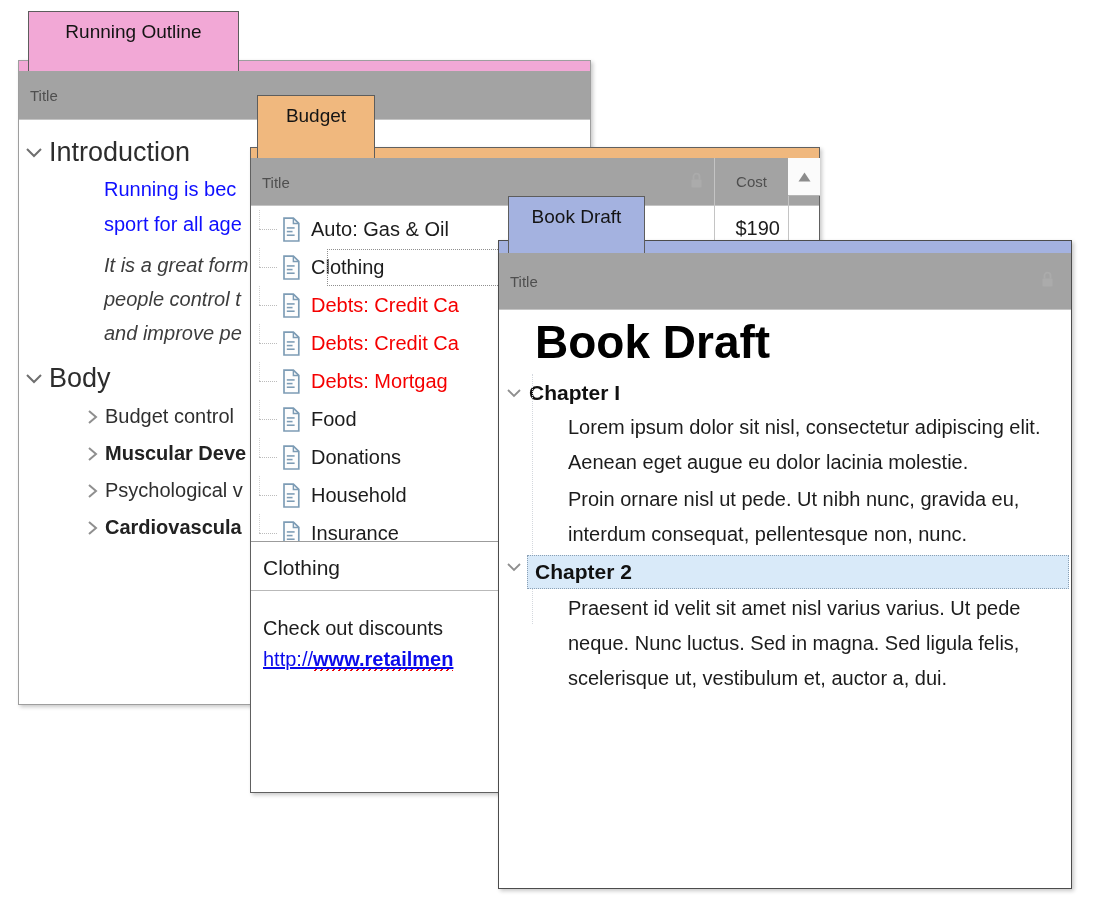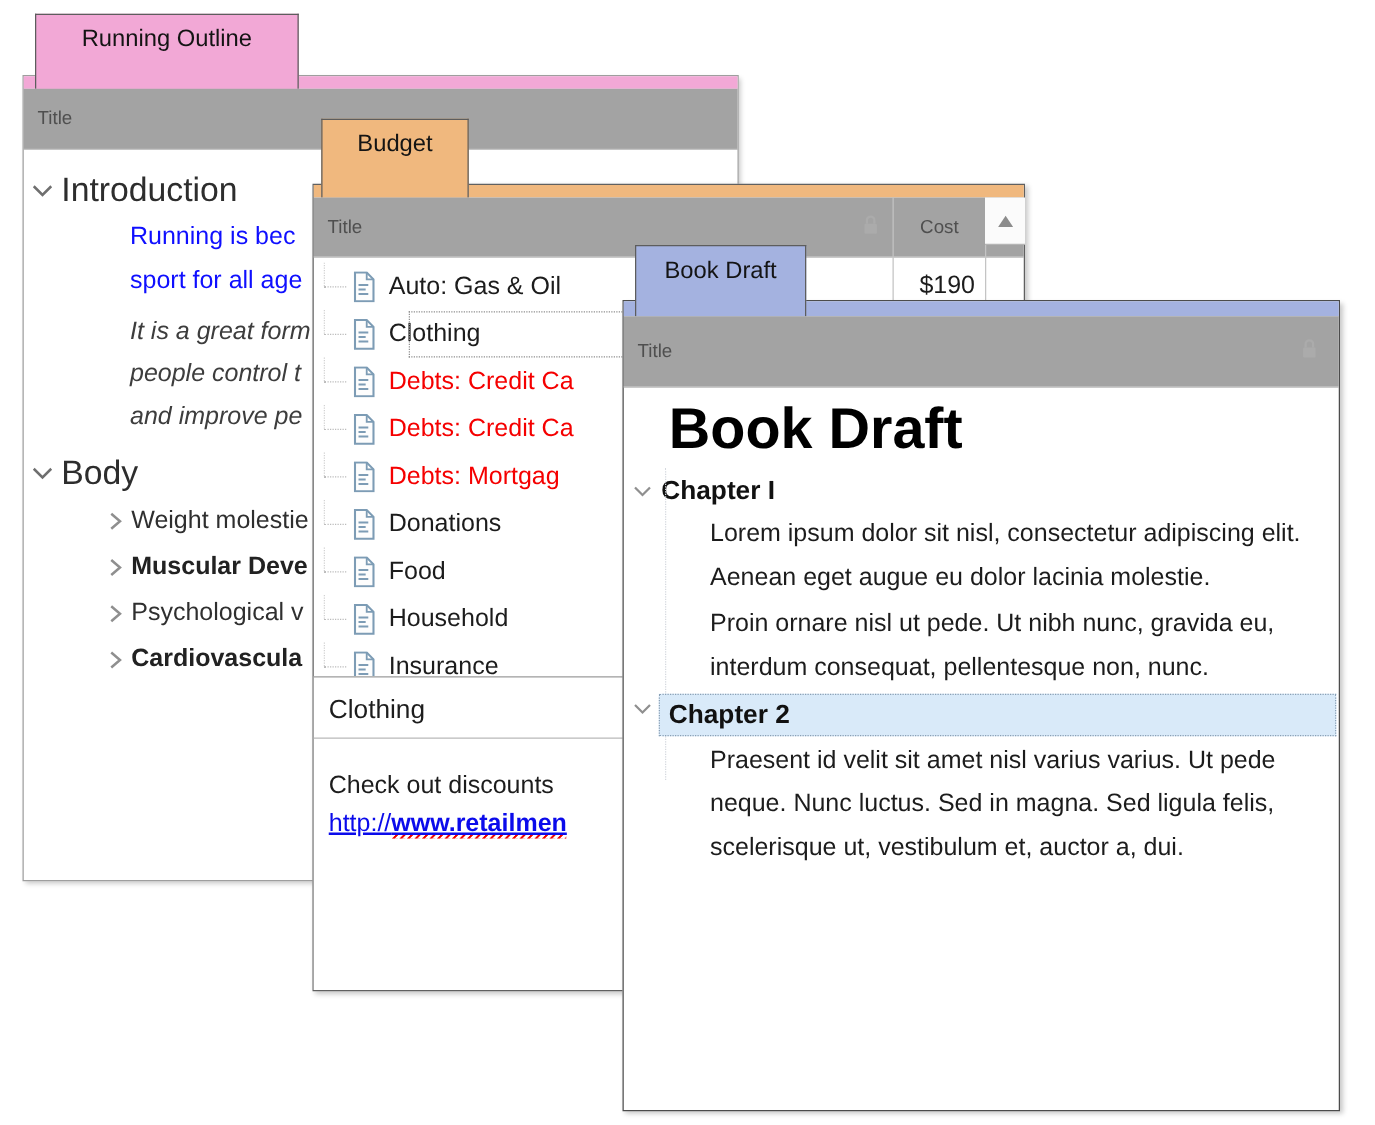--- a/index.html
+++ b/index.html
@@ -125,21 +125,21 @@
             </svg>
         </span>
         <span class="o-text">Body</span>
       </div>
       <div class="o-row o-child">
         <span class="o-child-chev">
           <svg width="11" height="18" viewBox="0 0 11 18">
               <polyline points="2,3 9,9 2,15" fill="none" stroke="#8f8f8f" stroke-width="2"></polyline>
             </svg>
         </span>
-        <span class="o-text">Weight molestie</span>
+        <span class="o-text">Budget control</span>
       </div>
       <div class="o-row o-child bold">
         <span class="o-child-chev">
           <svg width="11" height="18" viewBox="0 0 11 18">
               <polyline points="2,3 9,9 2,15" fill="none" stroke="#8f8f8f" stroke-width="2"></polyline>
             </svg>
         </span>
         <span class="o-text">Muscular Deve</span>
       </div>
       <div class="o-row o-child">
@@ -254,34 +254,34 @@
         <span class="tree-stub"></span>
         <span class="doc-icon">
           <svg width="21" height="25" viewBox="0 0 20 24">
               <path d="M2.8 1 h9 l5.2 5.2 V23 H2.8 z" fill="#fdfdfd" stroke="#7d9cb5" stroke-width="1.6"></path>
               <path d="M11.8 1 v5.2 h5.2" fill="none" stroke="#7d9cb5" stroke-width="1.4"></path>
               <line x1="5.5" y1="10.5" x2="13" y2="10.5" stroke="#7d9cb5" stroke-width="1.5"></line>
               <line x1="5.5" y1="14" x2="11" y2="14" stroke="#7d9cb5" stroke-width="1.5"></line>
               <line x1="5.5" y1="17.5" x2="13" y2="17.5" stroke="#7d9cb5" stroke-width="1.5"></line>
             </svg>
         </span>
+        <span class="bu-label">Food</span>
+      </div>
+      <div class="bu-row">
+        <span class="tree-stub"></span>
+        <span class="doc-icon">
+          <svg width="21" height="25" viewBox="0 0 20 24">
+              <path d="M2.8 1 h9 l5.2 5.2 V23 H2.8 z" fill="#fdfdfd" stroke="#7d9cb5" stroke-width="1.6"></path>
+              <path d="M11.8 1 v5.2 h5.2" fill="none" stroke="#7d9cb5" stroke-width="1.4"></path>
+              <line x1="5.5" y1="10.5" x2="13" y2="10.5" stroke="#7d9cb5" stroke-width="1.5"></line>
+              <line x1="5.5" y1="14" x2="11" y2="14" stroke="#7d9cb5" stroke-width="1.5"></line>
+              <line x1="5.5" y1="17.5" x2="13" y2="17.5" stroke="#7d9cb5" stroke-width="1.5"></line>
+            </svg>
+        </span>
         <span class="bu-label">Donations</span>
-      </div>
-      <div class="bu-row">
-        <span class="tree-stub"></span>
-        <span class="doc-icon">
-          <svg width="21" height="25" viewBox="0 0 20 24">
-              <path d="M2.8 1 h9 l5.2 5.2 V23 H2.8 z" fill="#fdfdfd" stroke="#7d9cb5" stroke-width="1.6"></path>
-              <path d="M11.8 1 v5.2 h5.2" fill="none" stroke="#7d9cb5" stroke-width="1.4"></path>
-              <line x1="5.5" y1="10.5" x2="13" y2="10.5" stroke="#7d9cb5" stroke-width="1.5"></line>
-              <line x1="5.5" y1="14" x2="11" y2="14" stroke="#7d9cb5" stroke-width="1.5"></line>
-              <line x1="5.5" y1="17.5" x2="13" y2="17.5" stroke="#7d9cb5" stroke-width="1.5"></line>
-            </svg>
-        </span>
-        <span class="bu-label">Food</span>
       </div>
       <div class="bu-row">
         <span class="tree-stub"></span>
         <span class="doc-icon">
           <svg width="21" height="25" viewBox="0 0 20 24">
               <path d="M2.8 1 h9 l5.2 5.2 V23 H2.8 z" fill="#fdfdfd" stroke="#7d9cb5" stroke-width="1.6"></path>
               <path d="M11.8 1 v5.2 h5.2" fill="none" stroke="#7d9cb5" stroke-width="1.4"></path>
               <line x1="5.5" y1="10.5" x2="13" y2="10.5" stroke="#7d9cb5" stroke-width="1.5"></line>
               <line x1="5.5" y1="14" x2="11" y2="14" stroke="#7d9cb5" stroke-width="1.5"></line>
               <line x1="5.5" y1="17.5" x2="13" y2="17.5" stroke="#7d9cb5" stroke-width="1.5"></line>

